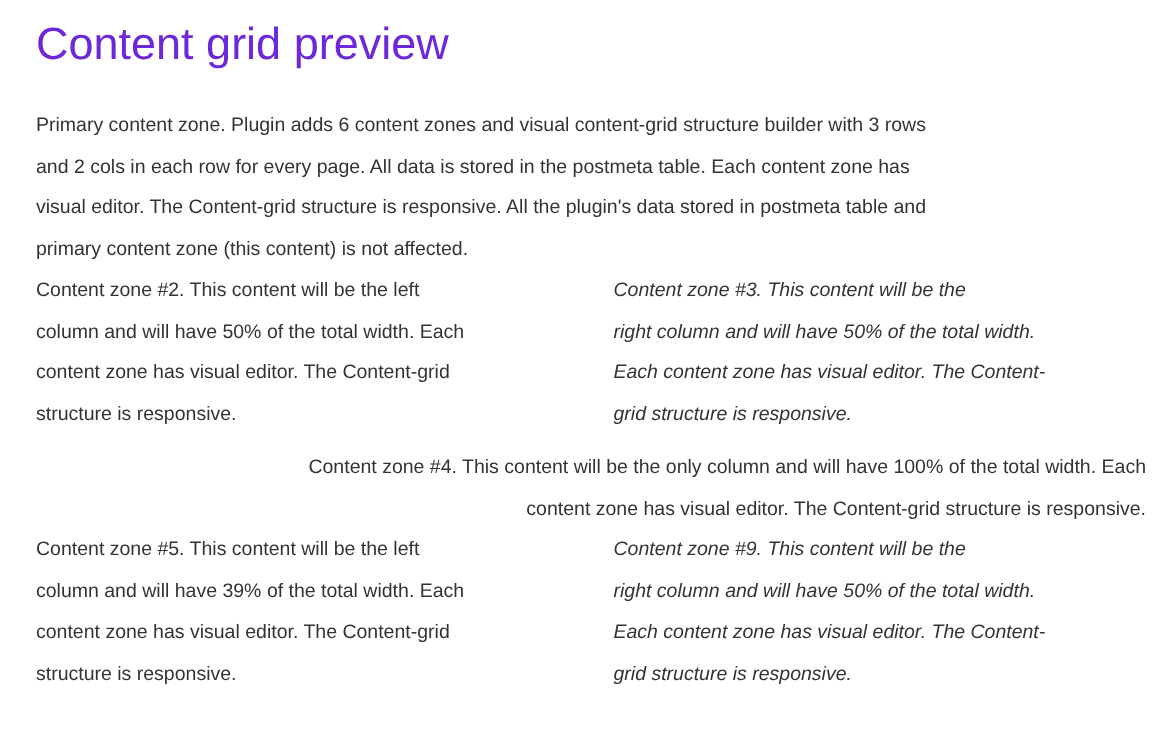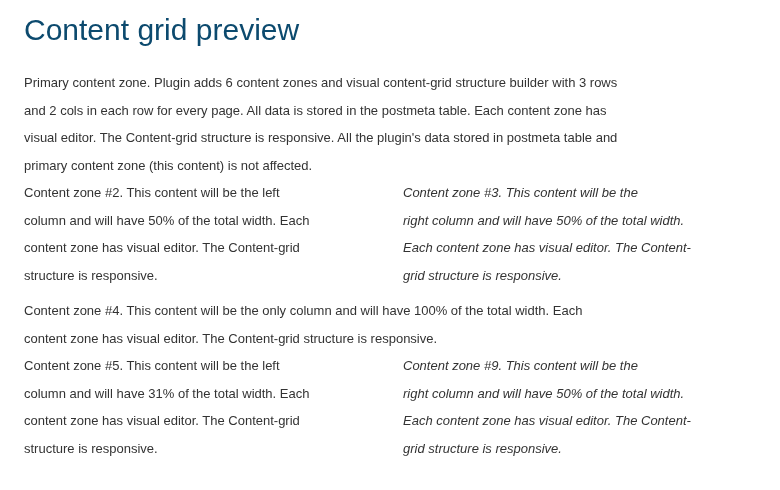--- a/index.html
+++ b/index.html
@@ -13,37 +13,38 @@
     overflow: hidden;
   }
   .page {
     padding: 12px 16px 0 24px;
   }
   h1.page-title {
     margin: 0 0 22px 0;
     font-size: 30px;
     line-height: 35px;
     font-weight: 400;
-    color: #0c4a6e;
+    color: #6d28d9;
     letter-spacing: 0;
   }
   p.zone {
     margin: 0;
     font-size: 13px;
     line-height: 27.5px;
     color: #333333;
     white-space: pre-line; 
   }
   .zone-primary { margin-bottom: 17px; }
   .grid-row {
     display: flex;
     gap: 13px;
+    justify-content: space-between;
   }
   .grid-row-1 { margin-bottom: 8px; }
-  .zone-full { margin-bottom: 4px; }
+  .zone-full { margin-bottom: 4px; text-align: right; }
   .col-left  { width: 366px; flex: none; }
   .col-right { width: 355px; flex: none; font-style: italic; }
 </style>
 </head>
 <body>
 
 <div class="page">
 
   <h1 class="page-title">Content grid preview</h1>
 
@@ -61,21 +62,21 @@
 right column and will have 50% of the total width.
 Each content zone has visual editor. The Content-
 grid structure is responsive.</p>
   </div>
 
   <p class="zone zone-full">Content zone #4. This content will be the only column and will have 100% of the total width. Each
 content zone has visual editor. The Content-grid structure is responsive.</p>
 
   <div class="grid-row grid-row-2">
     <p class="zone col-left">Content zone #5. This content will be the left
-column and will have 31% of the total width. Each
+column and will have 39% of the total width. Each
 content zone has visual editor. The Content-grid
 structure is responsive.</p>
     <p class="zone col-right">Content zone #9. This content will be the
 right column and will have 50% of the total width.
 Each content zone has visual editor. The Content-
 grid structure is responsive.</p>
   </div>
 
 </div>
 

